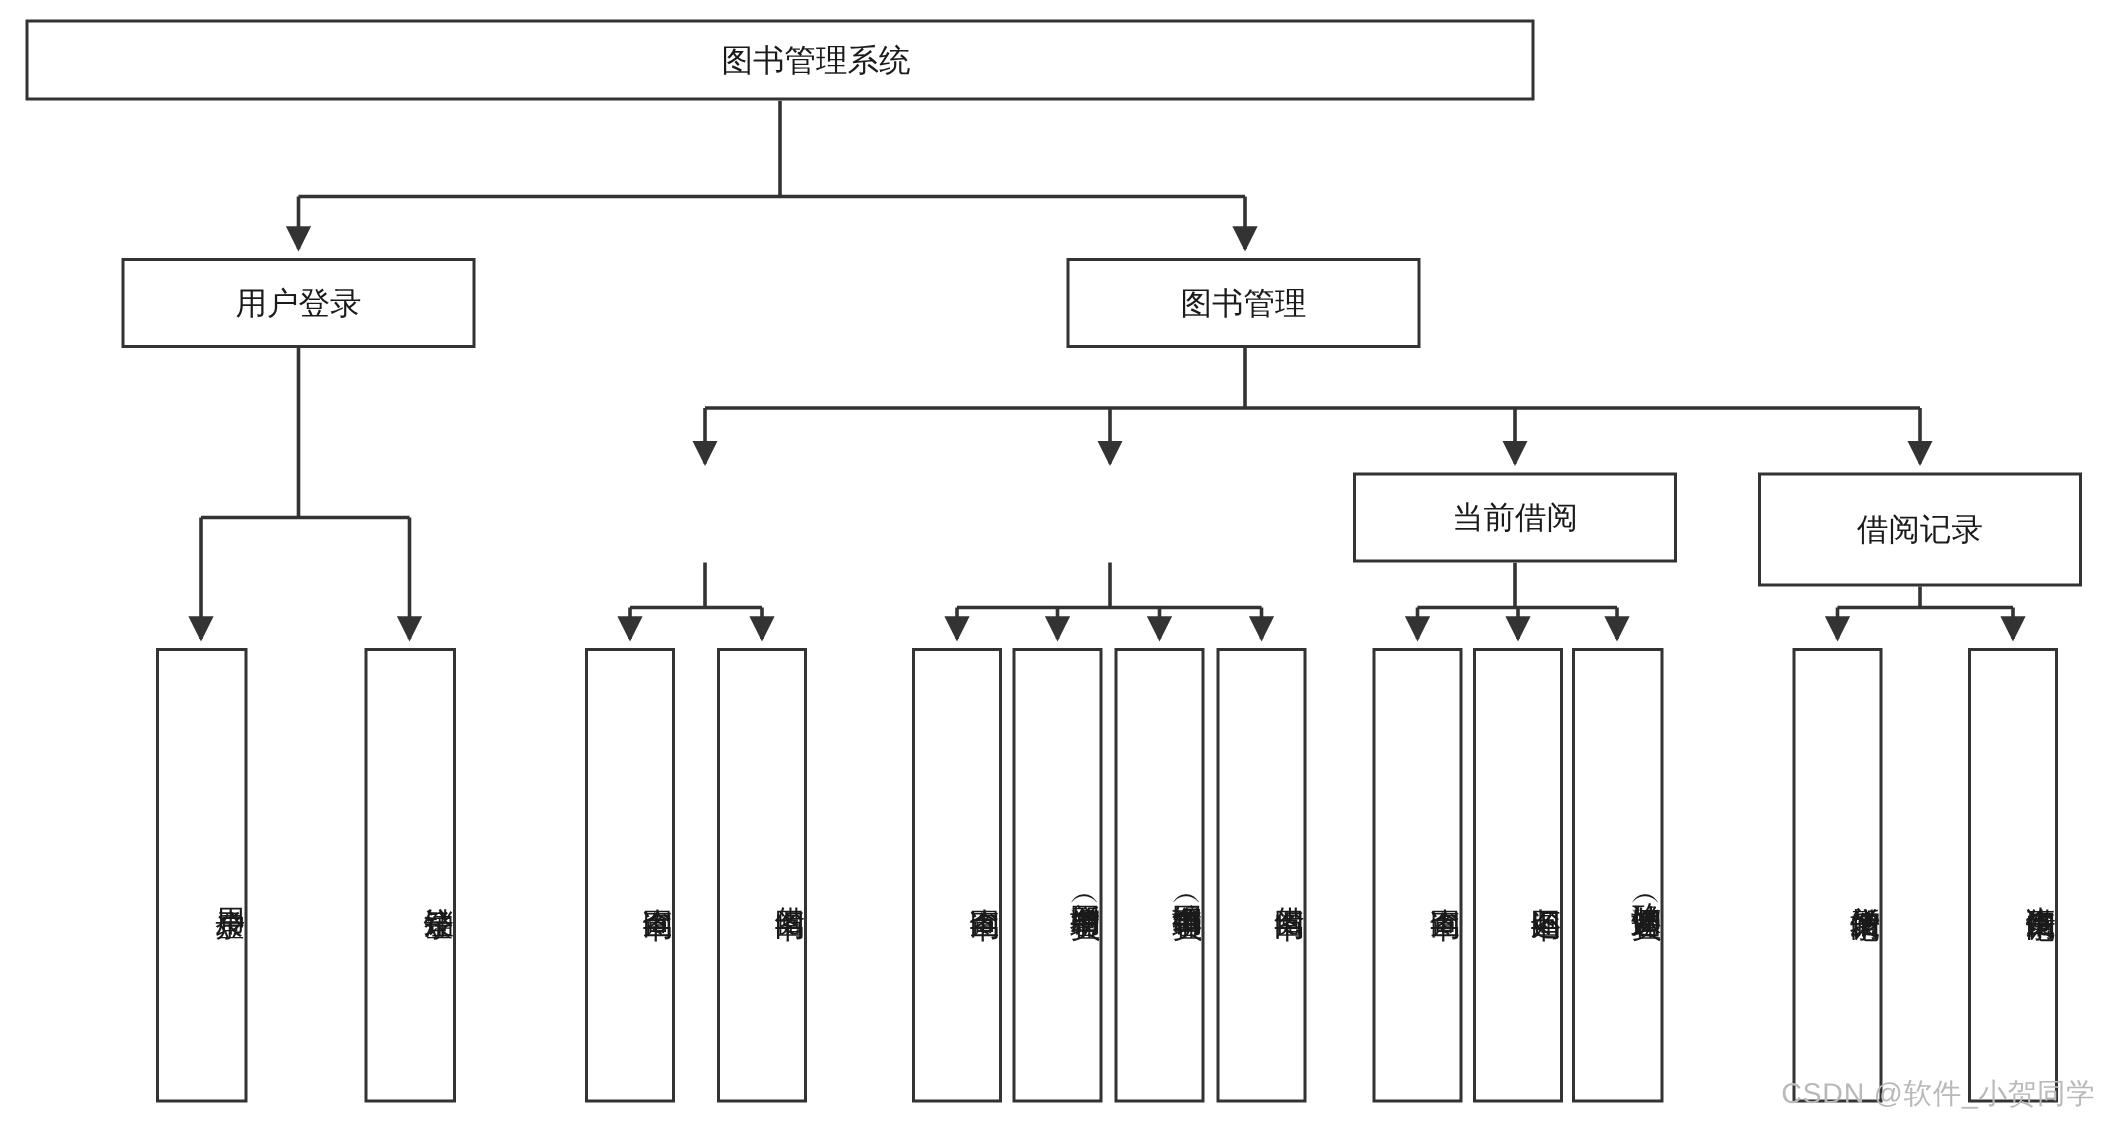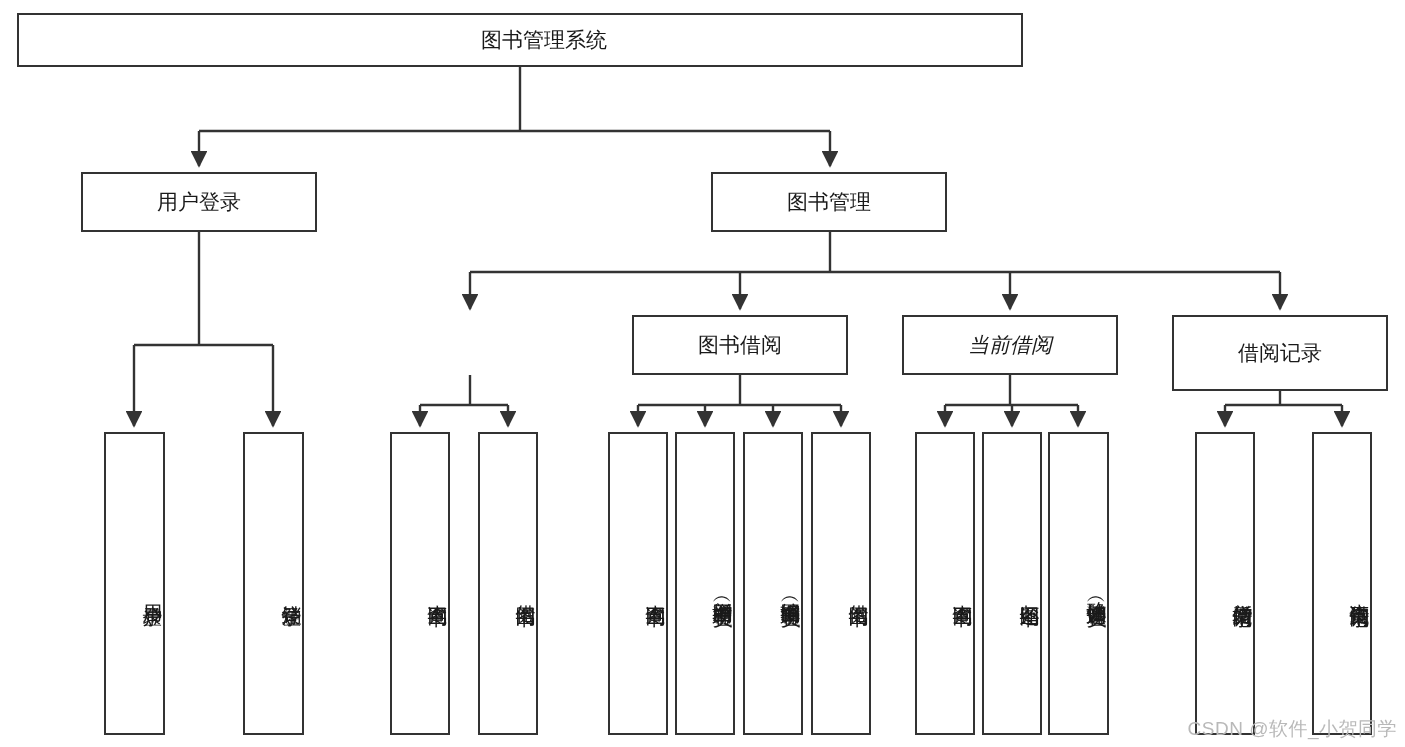--- a/index.html
+++ b/index.html
@@ -133,24 +133,21 @@
     <span class="label">图书管理系统</span>
   </div>
 
   <div class="node mid" style="left:81px; top:172px; width:236px; height:60px;">
     <span class="label">用户登录</span>
   </div>
   <div class="node mid" style="left:711px; top:172px; width:236px; height:60px;">
     <span class="label">图书管理</span>
   </div>
 
-  <div class="node mid" style="left:632px; top:315px; width:216px; height:60px;">
-    <span class="label">图书借阅</span>
-  </div>
-  <div class="node mid" style="left:902px; top:315px; width:216px; height:60px;font-style:italic;">
+  <div class="node mid" style="left:902px; top:315px; width:216px; height:60px;">
     <span class="label">当前借阅</span>
   </div>
   <div class="node mid" style="left:1172px; top:315px; width:216px; height:76px;">
     <span class="label">借阅记录</span>
   </div>
 
   <div class="node leaf" style="left:104px; top:432px; width:61px; height:303px;">
     <span class="label">用户登录</span>
   </div>
   <div class="node leaf" style="left:243px; top:432px; width:61px; height:303px;">

